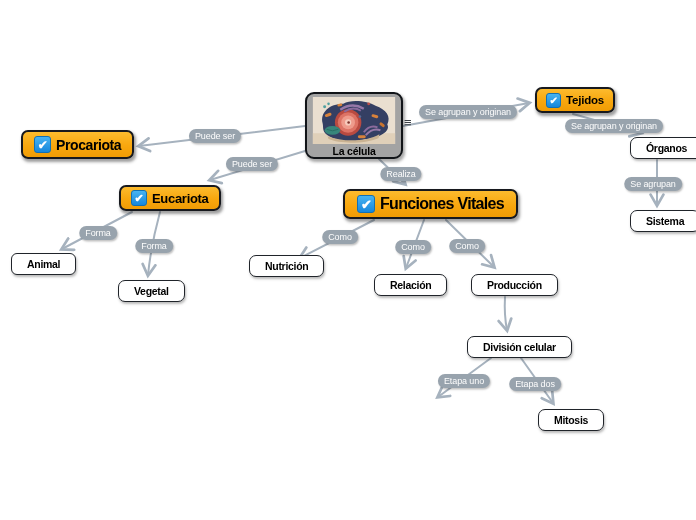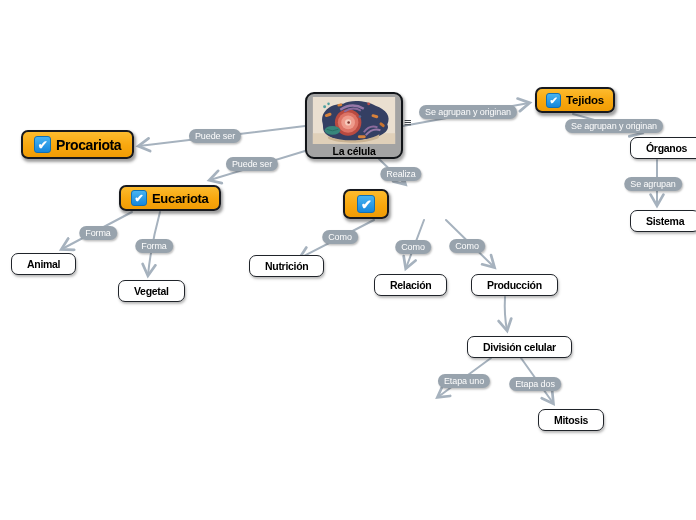--- a/index.html
+++ b/index.html
@@ -49,21 +49,21 @@
   .sub{
     position:absolute;z-index:3;
     background:#ffffff;border:1.5px solid #20242A;border-radius:7px;
     color:#000;font-weight:bold;font-size:10.5px;letter-spacing:-0.3px;
     padding:4px 15px;white-space:nowrap;
     box-shadow:1px 2px 2.5px rgba(60,60,60,0.35);
     box-sizing:border-box;
   }
   .s-organos{left:630px;top:137px;}
   .s-sistema{left:630px;top:210px;text-align:center;}
-  .s-animal{left:11px;top:253px;}
+  .s-animal{left:11px;top:253px;border-radius:6px;}
   .s-vegetal{left:118px;top:280px;}
   .s-nutricion{left:233px;top:255px;margin-left:16px;}
   .s-relacion{left:374px;top:274px;}
   .s-produccion{left:471px;top:274px;}
   .s-division{left:467px;top:336px;}
   .s-citocinesis{left:387px;top:402px;}
   .s-mitosis{left:538px;top:409px;}
 
   
   .root-node{
@@ -164,20 +164,21 @@
   <div class="topic t-eucariota">
     <span class="cb cb14">✔</span>
     <span>Eucariota</span>
   </div>
   <div class="topic t-tejidos">
     <span class="cb cb13">✔</span>
     <span>Tejidos</span>
   </div>
   <div class="topic t-funciones">
     <span class="cb cb16">✔</span>
+    <span>Funciones Vitales</span>
   </div>
 
   <div class="sub s-organos"><span>Órganos</span></div>
   <div class="sub s-sistema"><span>Sistema</span></div>
   <div class="sub s-animal"><span>Animal</span></div>
   <div class="sub s-vegetal"><span>Vegetal</span></div>
   <div class="sub s-nutricion"><span>Nutrición</span></div>
   <div class="sub s-relacion"><span>Relación</span></div>
   <div class="sub s-produccion"><span>Producción</span></div>
   <div class="sub s-division"><span>División celular</span></div>

